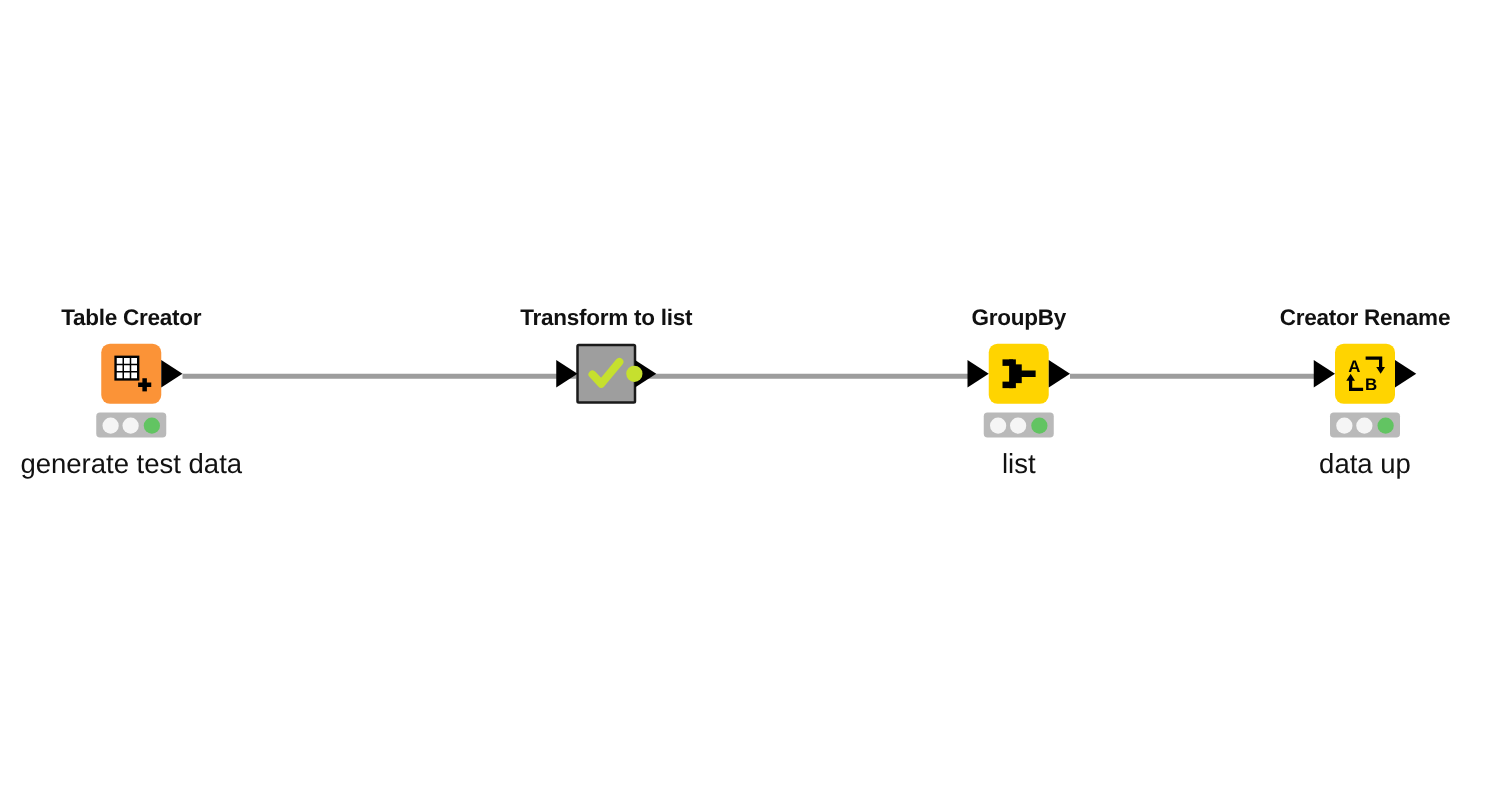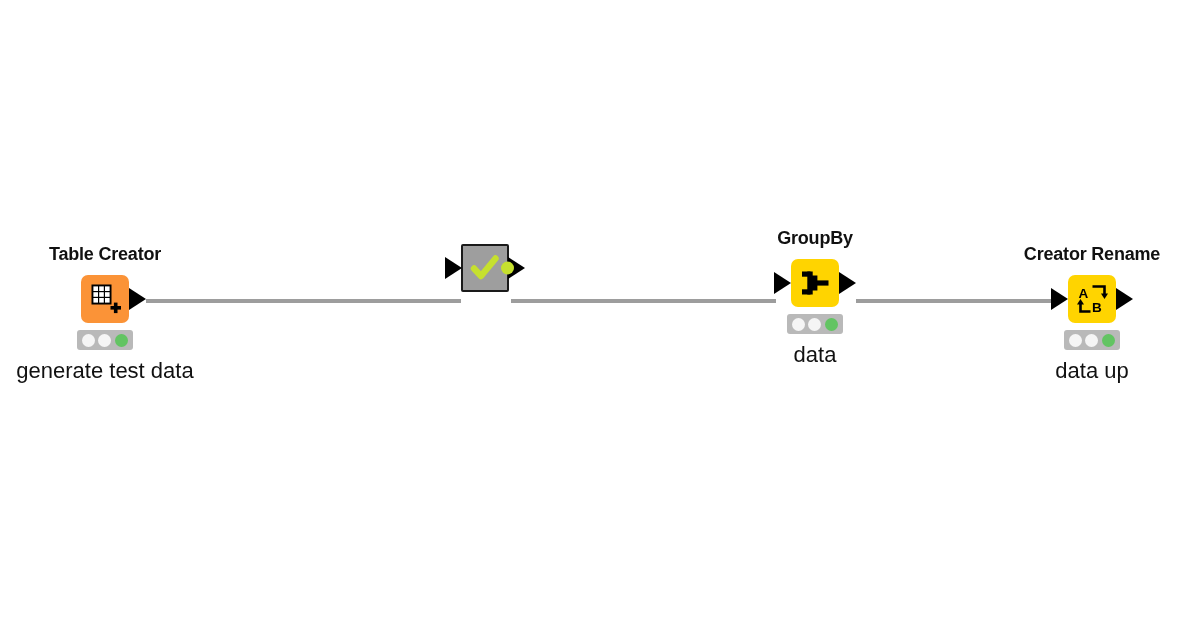--- a/index.html
+++ b/index.html
@@ -178,36 +178,37 @@
         </div>
       </div>
       <div class="status-bar">
         <span class="status-dot idle"></span>
         <span class="status-dot idle"></span>
         <span class="status-dot active"></span>
       </div>
       <div class="node-subtitle">generate test data</div>
     </div>
     <div class="node" style="left: 485px; top: 244px;">
+      <div class="node-title">Transform to list</div>
       <div class="node-body-row">
         <div class="node-body meta">
           <span>
             <svg class="icon-svg" width="34" height="34" viewBox="0 0 34 34">
               <path d="M6 17.5 L13 25 L27.5 7.5" fill="none" stroke="#c6e02e" stroke-width="6.4" stroke-linecap="round" stroke-linejoin="round"></path>
             </svg>
           </span>
           <span class="port port-in"></span>
           <span class="port port-out"></span>
           <span class="flow-dot"></span>
         </div>
       </div>
       <div class="status-spacer"></div>
       <div class="subtitle-spacer"></div>
     </div>
-    <div class="node" style="left: 815px; top: 228px;">
+    <div class="node" style="left: 815px; top: 244px;">
       <div class="node-title">GroupBy</div>
       <div class="node-body-row">
         <div class="node-body yellow">
           <span>
             <svg class="icon-svg" width="34" height="34" viewBox="0 0 34 34">
               <rect x="4" y="5.5" width="8.5" height="5.2" fill="#000000"></rect>
               <rect x="4" y="23.3" width="8.5" height="5.2" fill="#000000"></rect>
               <rect x="9.3" y="5.5" width="5.4" height="23" fill="#000000"></rect>
               <rect x="14" y="14.4" width="16.5" height="5.2" fill="#000000"></rect>
               <rect x="14" y="9.5" width="5.4" height="15" fill="#000000"></rect>
@@ -215,21 +216,21 @@
           </span>
           <span class="port port-in"></span>
           <span class="port port-out"></span>
         </div>
       </div>
       <div class="status-bar">
         <span class="status-dot idle"></span>
         <span class="status-dot idle"></span>
         <span class="status-dot active"></span>
       </div>
-      <div class="node-subtitle">data</div>
+      <div class="node-subtitle">list</div>
     </div>
     <div class="node" style="left: 1092px; top: 244px;">
       <div class="node-title">Creator Rename</div>
       <div class="node-body-row">
         <div class="node-body yellow">
           <span>
             <svg class="icon-svg" width="34" height="34" viewBox="0 0 34 34">
               <text x="3.5" y="15.5" fill="#000000" font-family="&quot;Liberation Sans&quot;, sans-serif" font-size="13.5" font-weight="bold">A</text>
               <text x="17" y="30" fill="#000000" font-family="&quot;Liberation Sans&quot;, sans-serif" font-size="13.5" font-weight="bold">B</text>
               <path d="M17.5 4.5 H29.5 V12.5" fill="none" stroke="#000000" stroke-width="2.6"></path>

